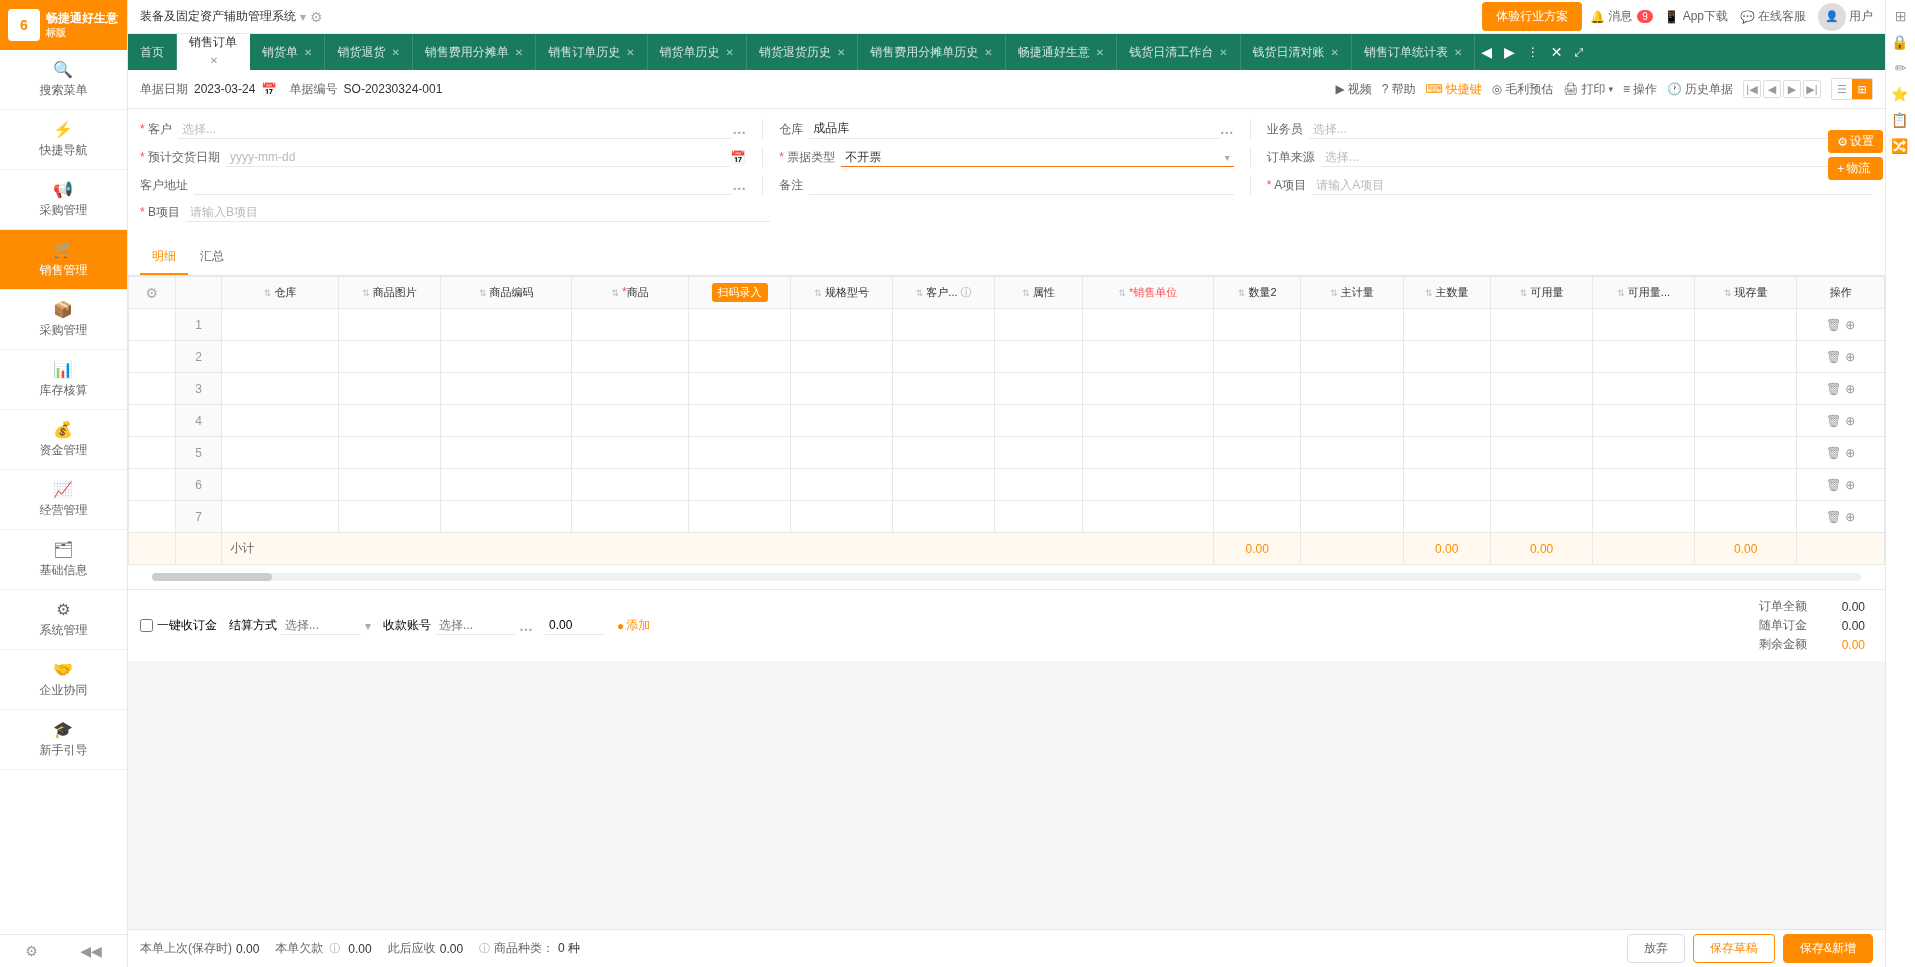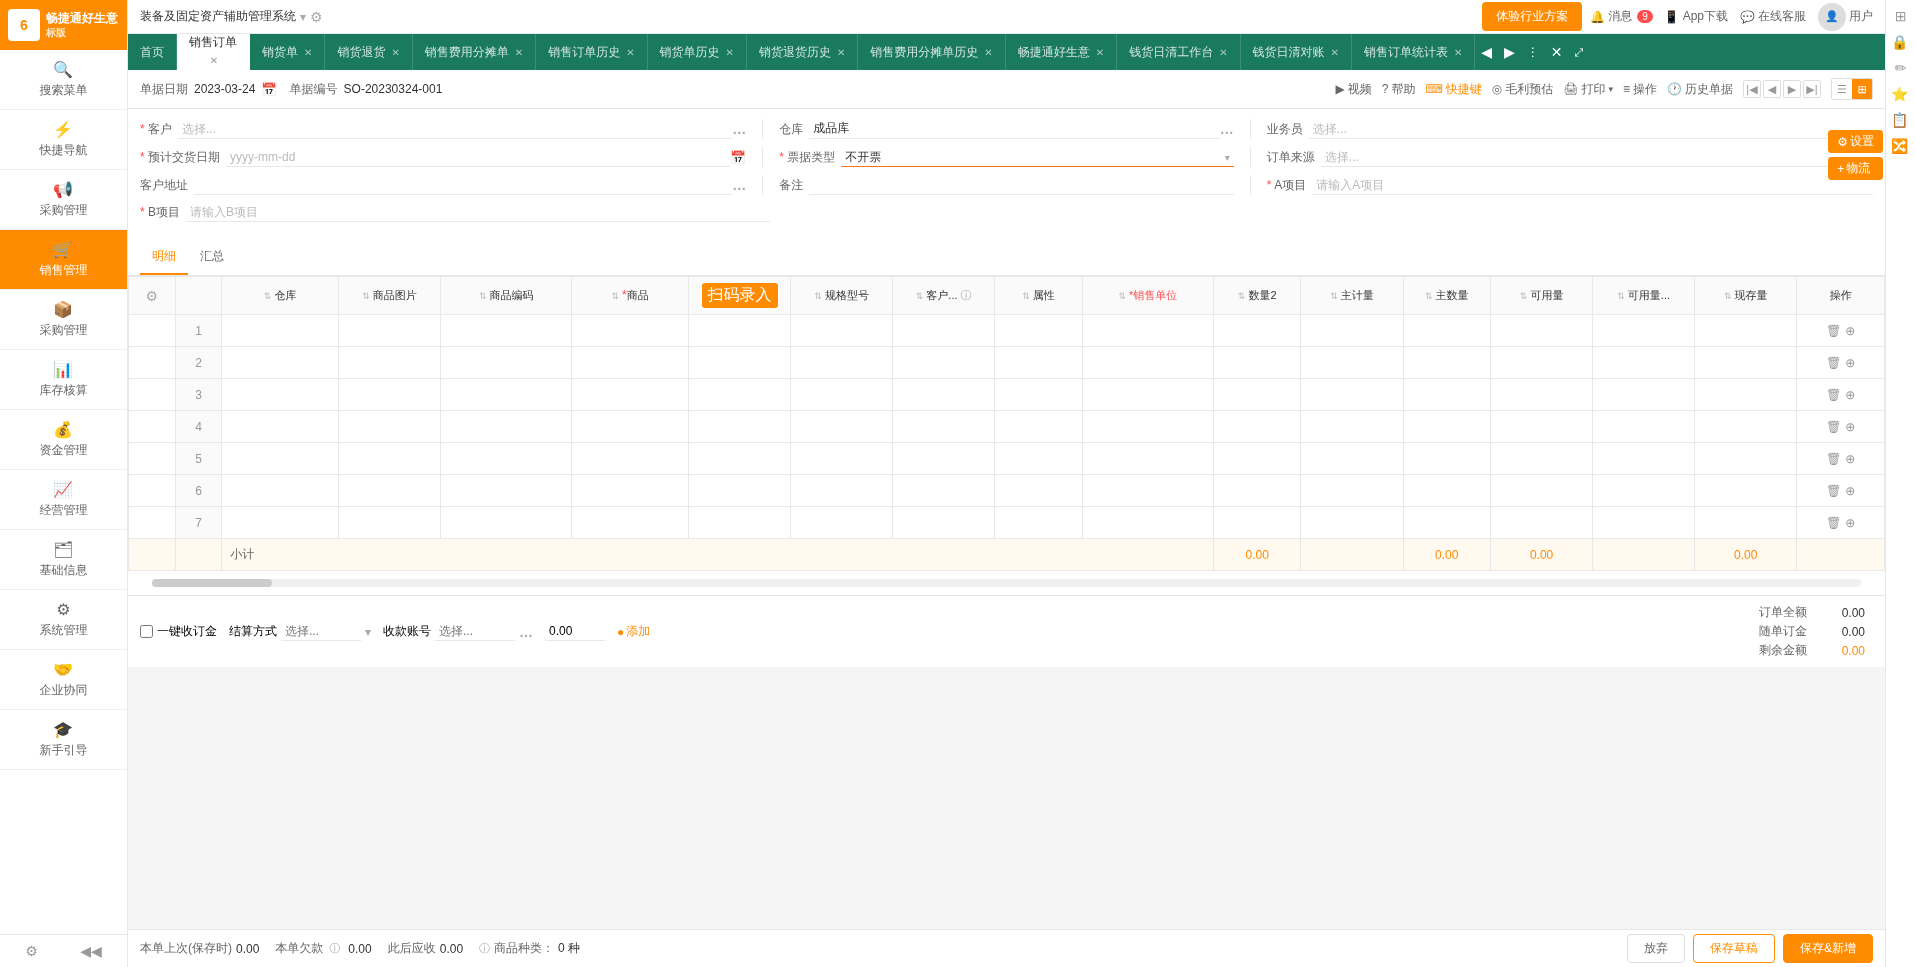--- a/index.html
+++ b/index.html
@@ -71,21 +71,21 @@
     .detail-tab.active { color: #ff8c00; border-bottom-color: #ff8c00; font-weight: 500; }
 
     
     .data-table-wrap { background: #fff; overflow-x: auto; }
     .data-table { width: 100%; border-collapse: collapse; table-layout: fixed; }
     .data-table th { background: #fafafa; border: 1px solid #e8e8e8; padding: 6px 4px; text-align: center; color: #333; font-weight: normal; white-space: nowrap; font-size: 11px; }
     .data-table th.required-col { color: #ff4d4f; }
     .data-table th .sort-icon { color: #bbb; font-size: 9px; }
     .data-table td { border: 1px solid #e8e8e8; padding: 4px; text-align: center; color: #333; height: 32px; }
     .data-table td.row-num { background: #fafafa; color: #999; width: 32px; }
-    .scan-btn { background: #ff8c00; color: #fff; border: none; padding: 2px 6px; border-radius: 3px; cursor: pointer; font-size: 16px; }
+    .scan-btn { background: #ff8c00; color: #fff; border: none; padding: 2px 6px; border-radius: 3px; cursor: pointer; font-size: 11px; }
     .col-config { color: #aaa; cursor: pointer; font-size: 14px; }
     .row-actions { display: flex; justify-content: center; gap: 4px; }
     .row-act-btn { color: #999; cursor: pointer; font-size: 12px; background: none; border: none; }
 
     
     .summary-row td { background: #fff9f0; font-weight: 500; color: #333; }
     .summary-row td.orange { color: #ff8c00; }
 
     
     .bottom-form { padding: 8px 12px; background: #fff; border-top: 1px solid #e8e8e8; display: flex; align-items: center; gap: 12px; }

